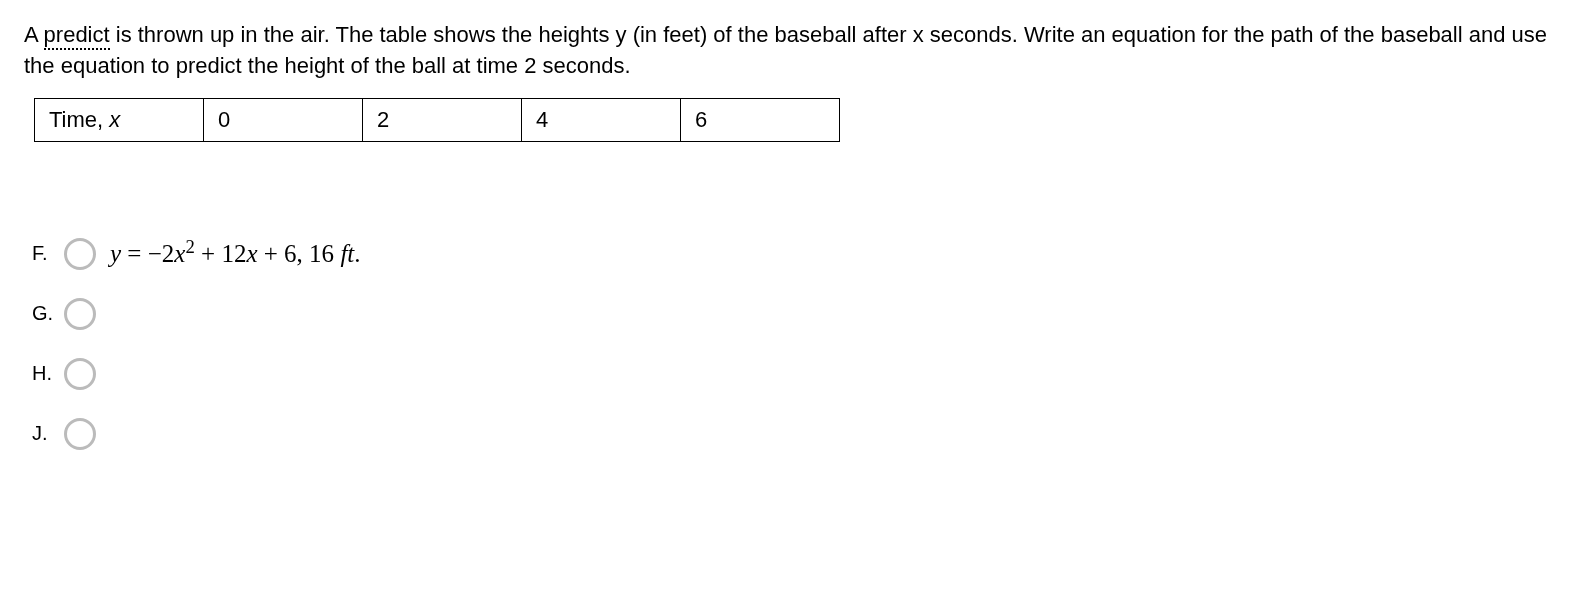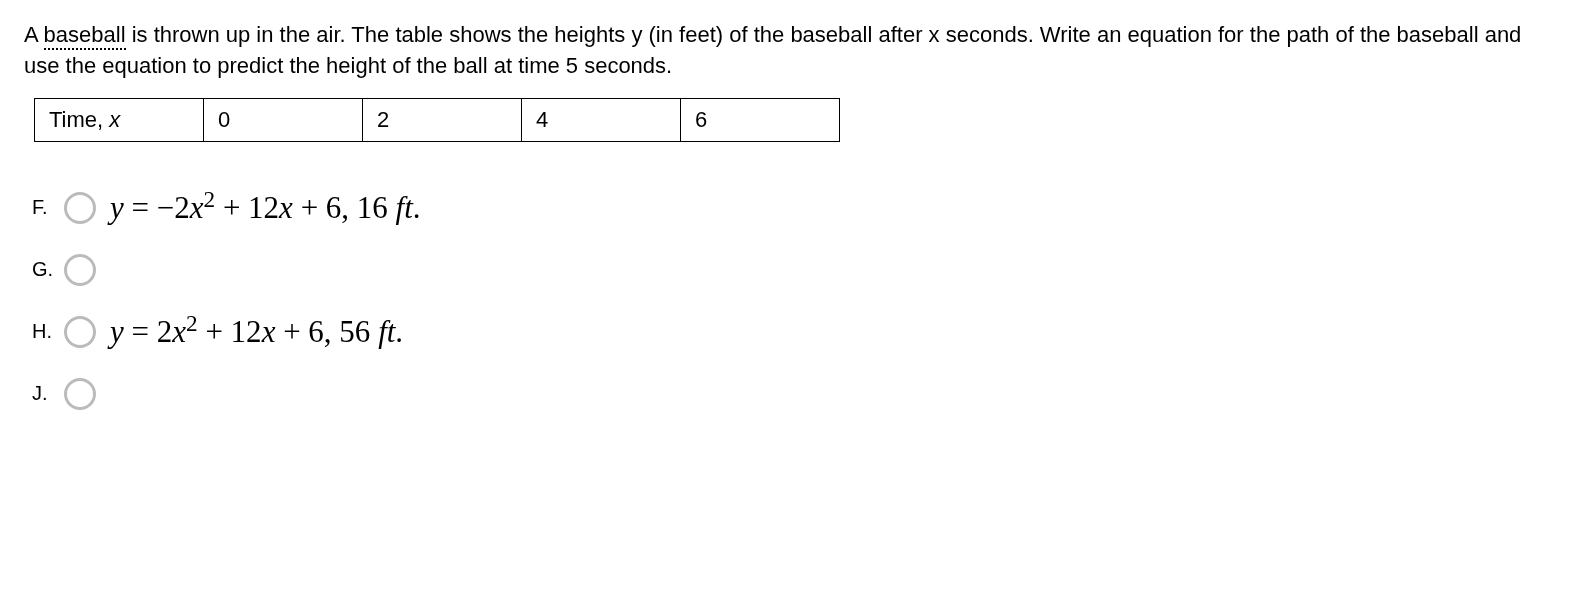--- a/index.html
+++ b/index.html
@@ -14,21 +14,21 @@
       line-height: 1.4;
       margin-bottom: 16px;
     }
     .dotted-underline {
       border-bottom: 2px dotted #000;
       padding-bottom: 1px;
     }
     table.data-table {
       border-collapse: collapse;
       margin-left: 10px;
-      margin-bottom: 48px;
+      margin-bottom: 96px;
     }
     table.data-table td {
       border: 1.5px solid #000;
       padding: 8px 14px;
       width: 130px;
       font-size: 22px;
       text-align: left;
     }
     table.data-table td.header-cell {
       width: 140px;
@@ -52,36 +52,36 @@
     .radio-circle {
       width: 26px;
       height: 26px;
       border: 3px solid #bbb;
       border-radius: 50%;
       margin-right: 14px;
       flex-shrink: 0;
     }
     .equation {
       font-family: 'Times New Roman', serif;
-      font-size: 31px;
+      font-size: 25px;
     }
     .equation .var {
       font-style: italic;
     }
     .equation sup {
       font-size: 0.75em;
       vertical-align: super;
       line-height: 0;
     }
   </style>
 </head>
 <body>
 
 <div class="question-text">
-  <span>A </span><span class="dotted-underline">baseball</span><span> is thrown up in the air.  The table shows the heights y (in feet) of the baseball after x seconds.  Write an equation for the path of the baseball and use the equation to predict the height of the ball at time 5 seconds.</span>
+  <span>A </span><span class="dotted-underline">predict</span><span> is thrown up in the air.  The table shows the heights y (in feet) of the baseball after x seconds.  Write an equation for the path of the baseball and use the equation to predict the height of the ball at time 2 seconds.</span>
 </div>
 
 <table class="data-table">
   <tbody>
       <tr>
     <td class="header-cell"><span>Time, </span><span class="italic">x</span></td>
     <td>0</td>
     <td>2</td>
     <td>4</td>
     <td>6</td>
@@ -100,23 +100,20 @@
   </div>
 
   <div class="option-row">
     <span class="option-letter">G.</span>
     <span class="radio-circle"></span>
   </div>
 
   <div class="option-row">
     <span class="option-letter">H.</span>
     <span class="radio-circle"></span>
-    <span class="equation">
-      <span class="var">y</span><span> = 2</span><span class="var">x</span><sup>2</sup><span> + 12</span><span class="var">x</span><span> + 6,   56 </span><span class="var">ft</span><span>.</span>
-    </span>
   </div>
 
   <div class="option-row">
     <span class="option-letter">J.</span>
     <span class="radio-circle"></span>
   </div>
 
 </div>
 
 </body></html>

